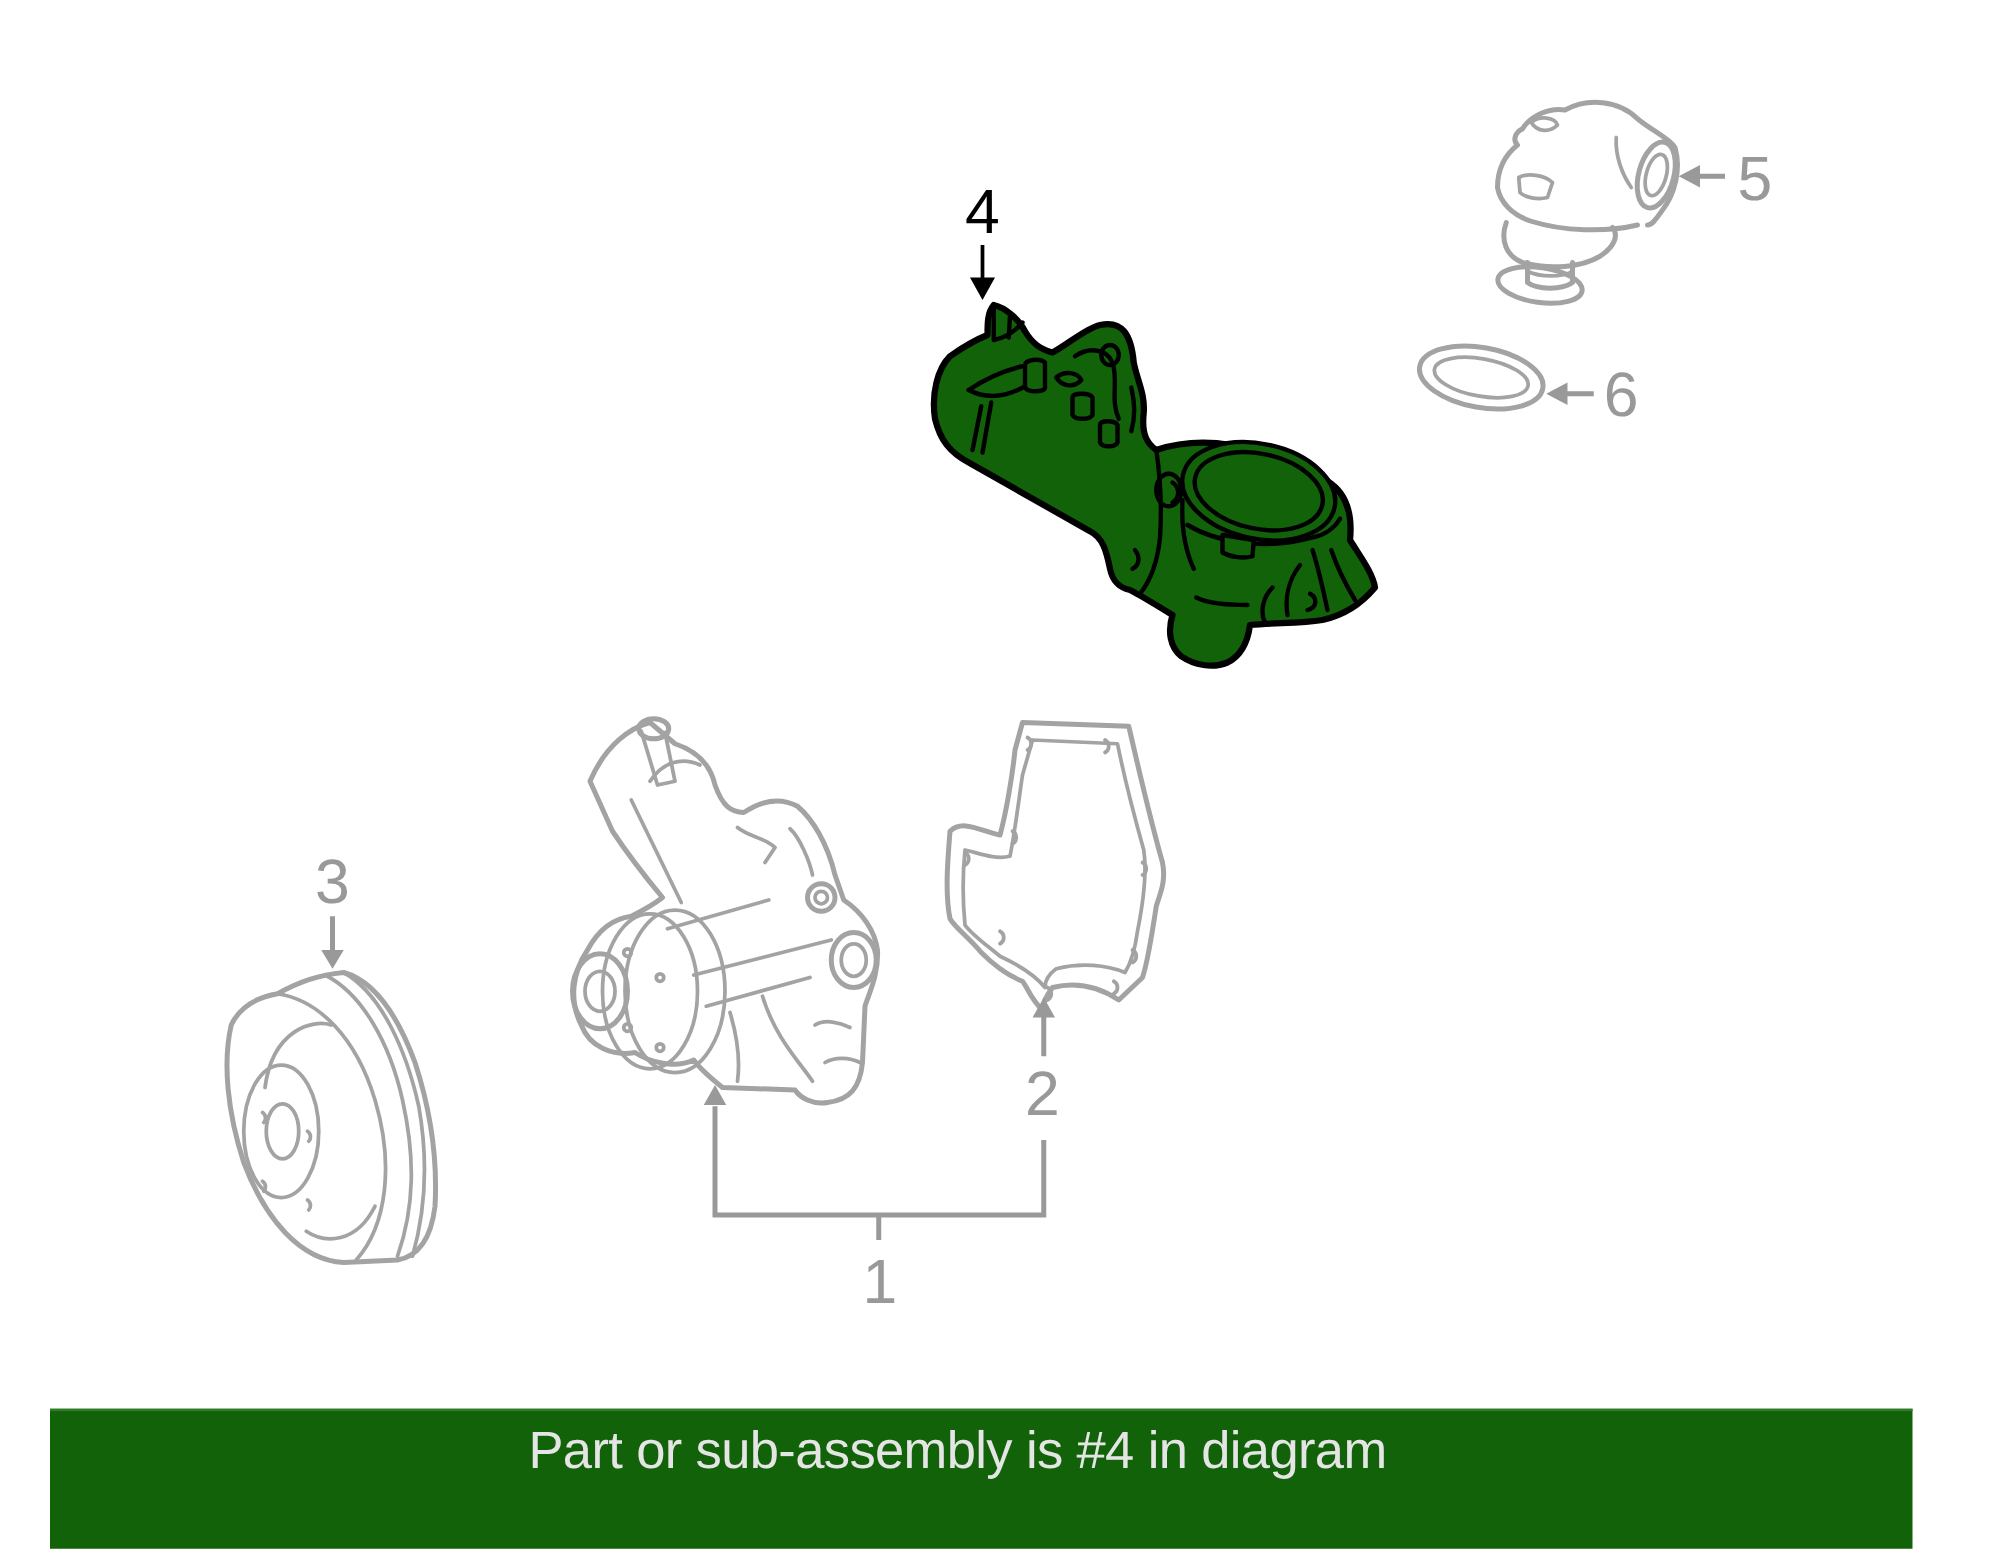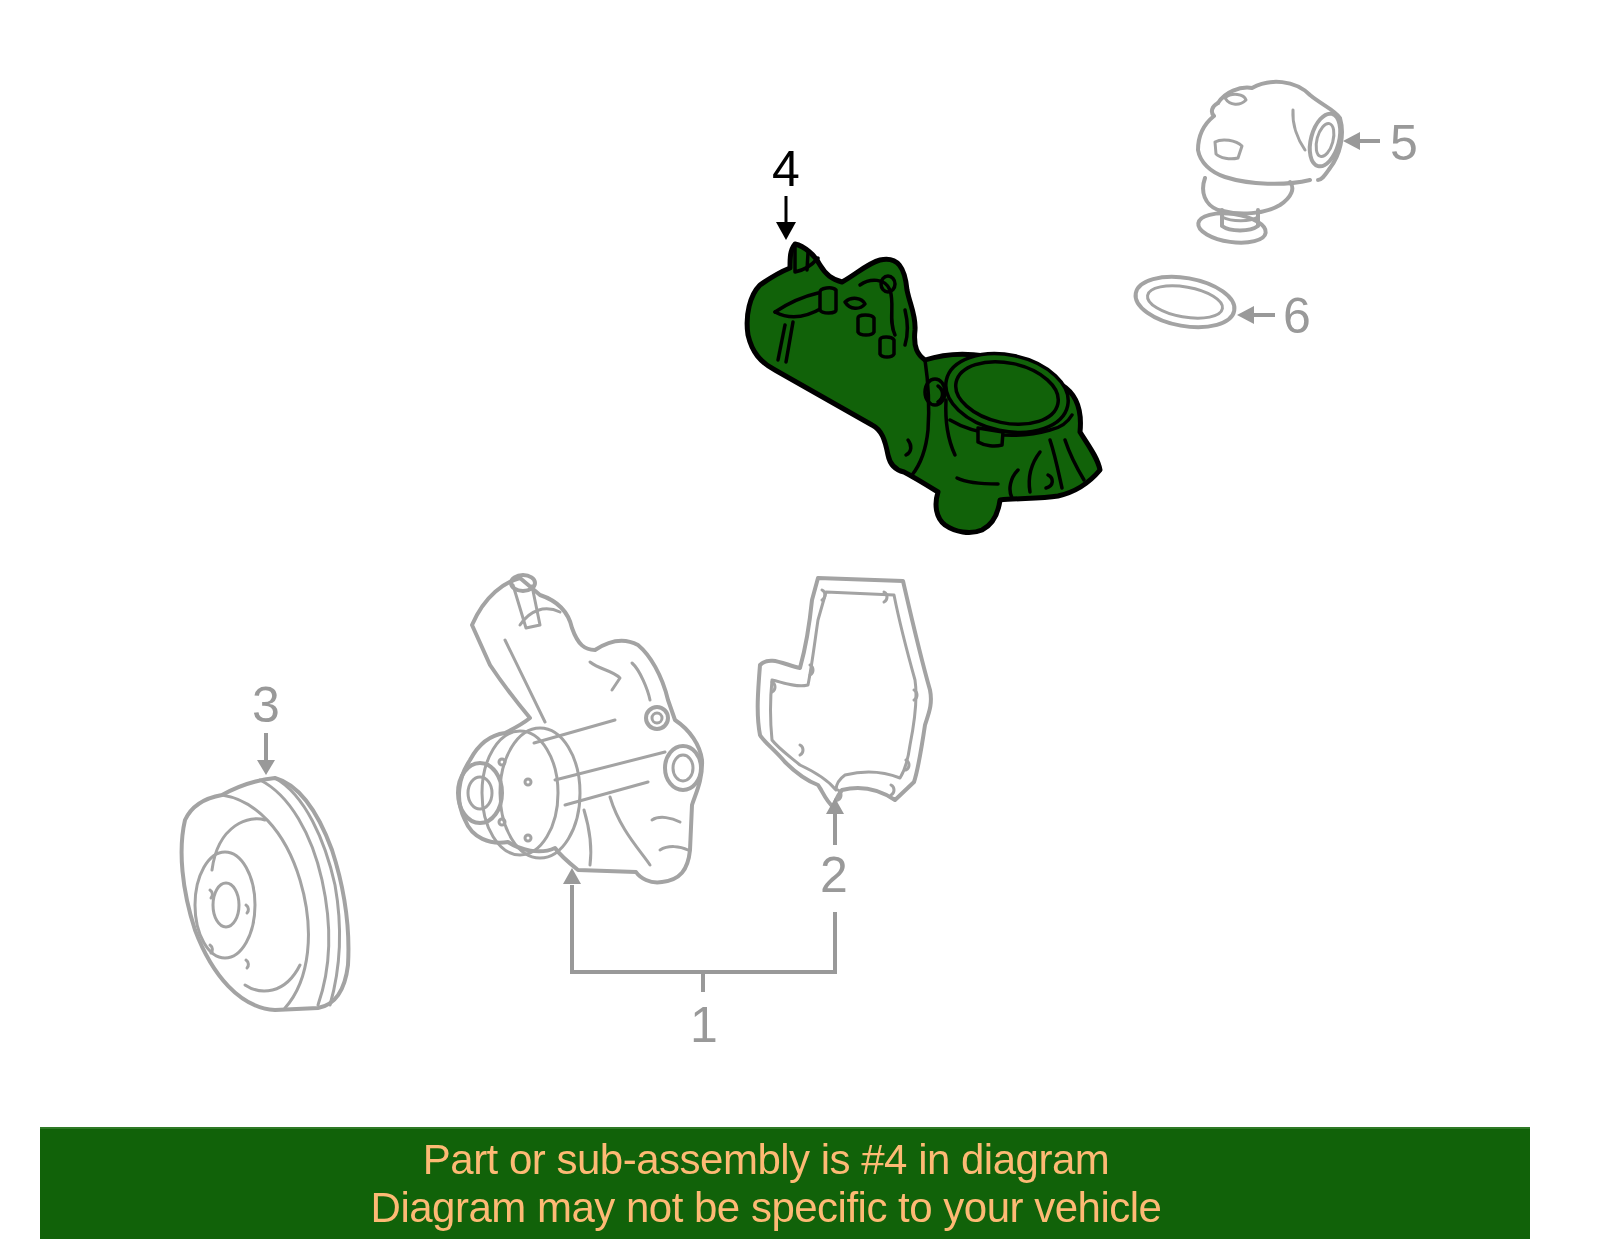--- a/index.html
+++ b/index.html
@@ -12,21 +12,21 @@
   .gray-stroke { fill: none; stroke: #a3a3a3; stroke-width: 4; stroke-linejoin: round; stroke-linecap: round; }
   .gray-thin { fill: none; stroke: #a3a3a3; stroke-width: 3; stroke-linejoin: round; stroke-linecap: round; }
   .gray-line { stroke: #999999; stroke-width: 4; fill: none; }
   .gray-arrow { fill: #999999; }
   .part4 { fill: #116209; stroke: #000; stroke-width: 5; stroke-linejoin: round; }
   .part4-detail { fill: none; stroke: #000; stroke-width: 3.5; stroke-linejoin: round; stroke-linecap: round; }
   .part4-fill { fill: #116209; stroke: #000; stroke-width: 3.5; stroke-linejoin: round; }
   #banner { position: absolute; left: 40px; top: 1127px; width: 1490px; height: 112px;
             background: #116209; border-top: 2px solid #2f7a27; box-sizing: border-box; }
   .banner-line { position: absolute; left: 0; width: 1452px; text-align: center;
-                 color: #fdba74; font-size: 42px; line-height: 46px; letter-spacing: -0.5px; }
+                 color: #e5e5e5; font-size: 42px; line-height: 46px; letter-spacing: -0.5px; }
   #banner-line-1 { top: 8px; }
   #banner-line-2 { top: 56px; }
 </style>
 </head>
 <body>
 
 <svg id="diagram" viewBox="0 0 1600 1249" xmlns="http://www.w3.org/2000/svg">
 
   <g>
 
@@ -198,14 +198,13 @@
   </g>
   <g>
     <text class="callout gray" x="252" y="722"><tspan>3</tspan></text>
     <line x1="266" y1="733" x2="266" y2="763" class="gray-line"></line>
     <polygon points="257,760 275,760 266,775" class="gray-arrow"></polygon>
   </g>
 </svg>
 
 <div id="banner">
   <div id="banner-line-1" class="banner-line">Part or sub-assembly is #4 in diagram</div>
-  <div id="banner-line-2" class="banner-line">Diagram may not be specific to your vehicle</div>
 </div>
 
 </body></html>

